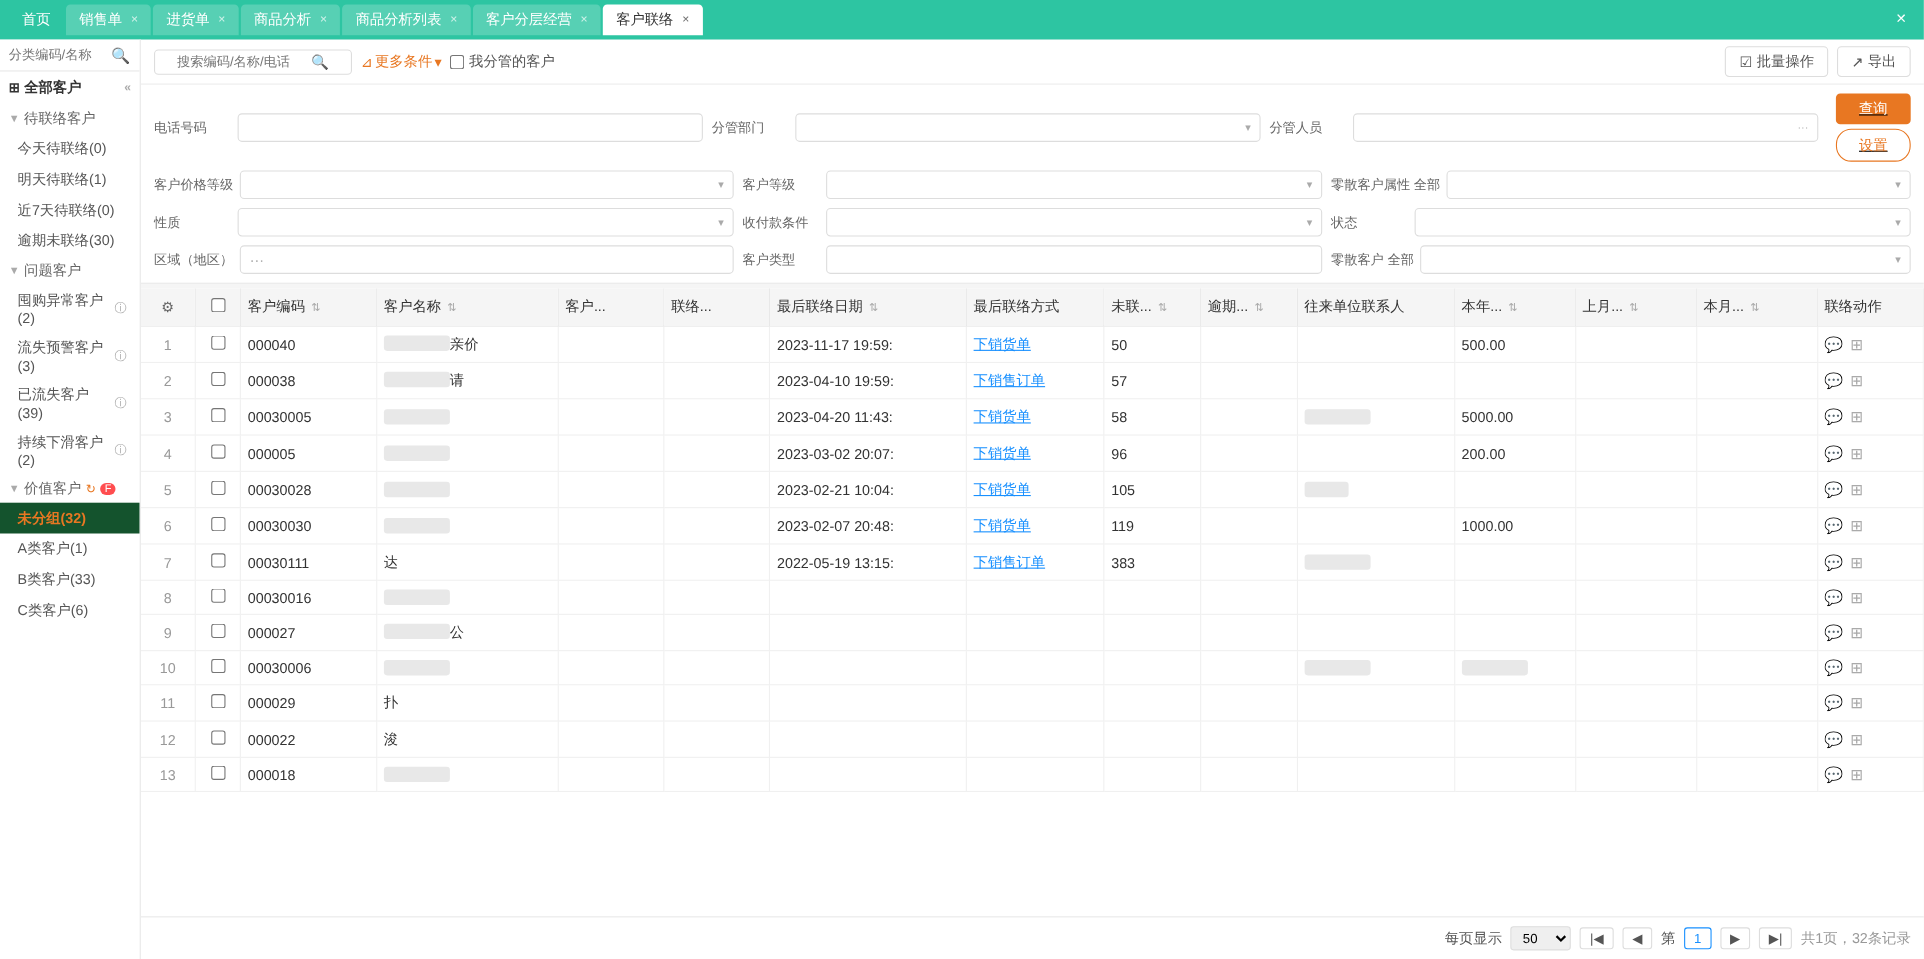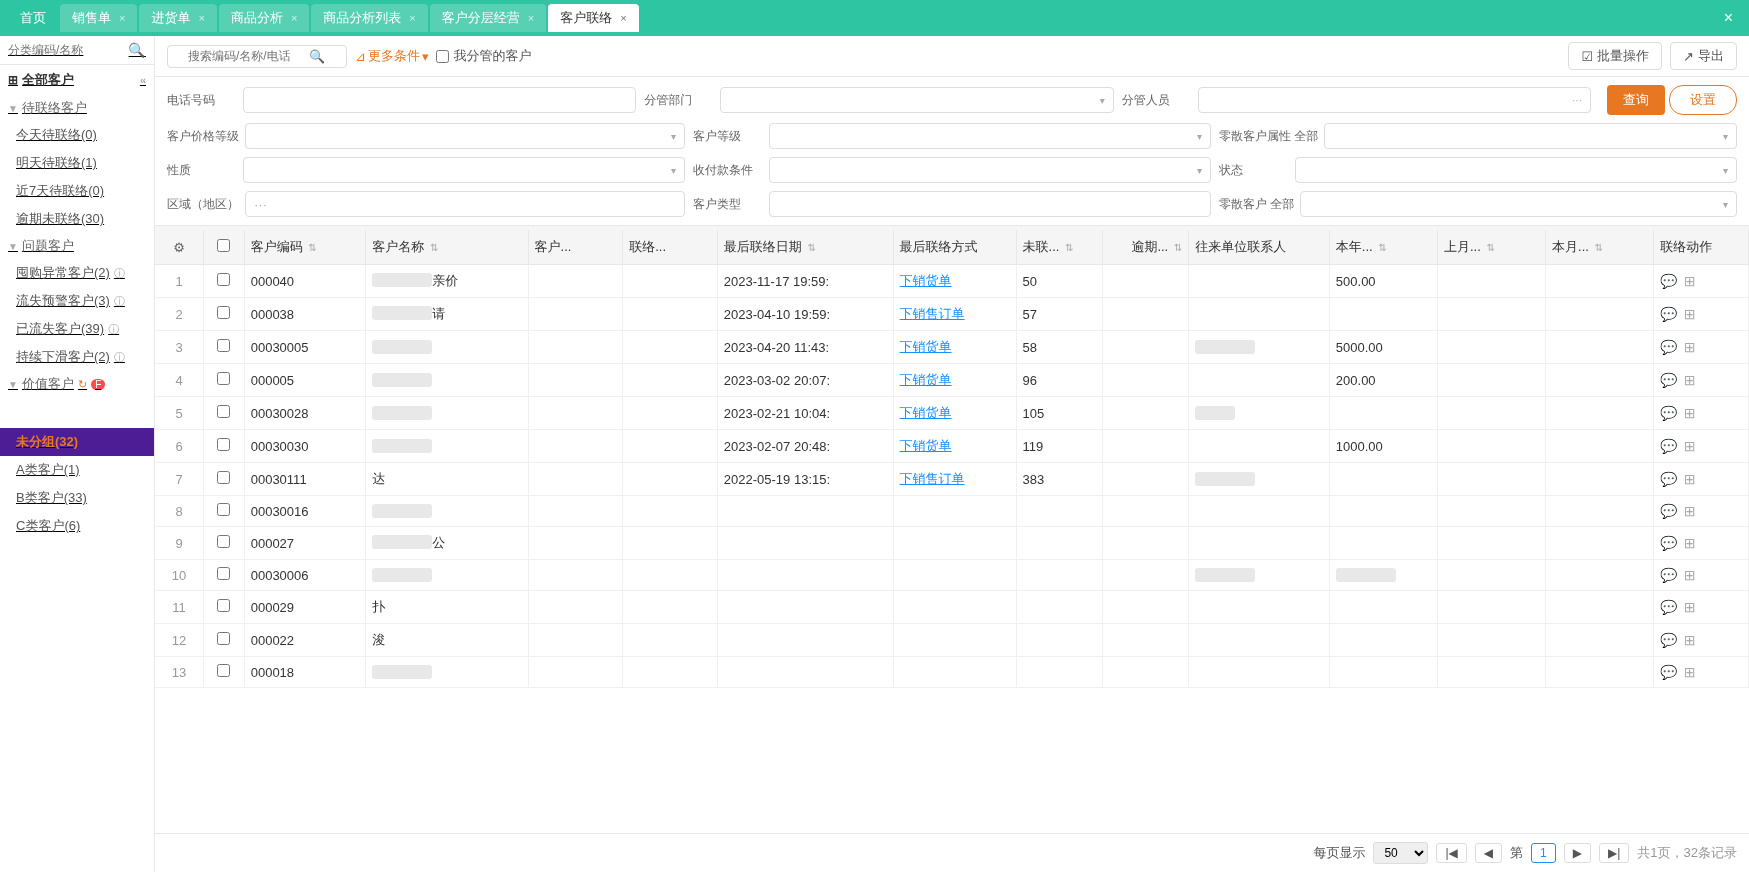--- a/index.html
+++ b/index.html
@@ -32,26 +32,25 @@
     .nav-tab:not(.home):not(.active) { background: rgba(255,255,255,0.2); }
 
     
     .main-layout {
       display: flex;
       height: calc(100vh - 36px);
     }
 
     
     .sidebar {
-      width: 155px;
+      width: 128px;
       background: white;
       border-right: 1px solid #e8e8e8;
       overflow-y: auto;
       flex-shrink: 0;
-      text-decoration: underline;
     }
     .sidebar-search {
       display: flex;
       align-items: center;
       padding: 6px 8px;
       border-bottom: 1px solid #e8e8e8;
       gap: 4px;
     }
     .sidebar-search input {
       border: none;
@@ -82,21 +81,21 @@
     .sidebar-group-label .arrow { font-size: 10px; color: #aaa; }
     .sidebar-item {
       padding: 5px 12px 5px 16px;
       color: #555;
       font-size: 12px;
       cursor: pointer;
       display: flex;
       align-items: center;
       gap: 4px;
     }
-    .sidebar-item.active { background: #4c1d95; color: #e87722; font-weight: bold; margin-top: 31px; }
+    .sidebar-item.active { background: #14532d; color: #e87722; font-weight: bold; }
 
     
     .content {
       flex: 1;
       display: flex;
       flex-direction: column;
       overflow: hidden;
     }
 
     
@@ -242,21 +241,21 @@
     }
     .col-num { width: 36px; text-align: center; color: #999; }
     .col-check { width: 30px; text-align: center; }
     .col-code { width: 90px; }
     .col-name { width: 120px; }
     .col-type { width: 70px; }
     .col-contact { width: 70px; }
     .col-last-date { width: 130px; }
     .col-last-method { width: 90px; }
     .col-no-contact { width: 60px; }
-    .col-overdue { width: 60px; text-align: right; }
+    .col-overdue { width: 60px; }
     .col-person { width: 100px; }
     .col-thisyear { width: 80px; }
     .col-lastmonth { width: 80px; }
     .col-thismonth { width: 80px; }
     .col-action { width: 70px; }
 
     .link { color: #1890ff; cursor: pointer; text-decoration: underline; }
     .blurred { color: #ccc; background: #e8e8e8; border-radius: 3px; display: inline-block; min-width: 60px; height: 14px; }
 
     
@@ -470,21 +469,21 @@
               <span class="arrow">▾</span>
           </div>
         </div>
         <div class="filter-field">
           <span class="filter-label">分管人员</span>
           <div class="filter-input">
             <span></span>
               <span class="arrow dots">···</span>
           </div>
         </div>
-        <div style="display:flex;flex-direction:row;gap:4px;margin-left:8px;">
+        <div style="display:flex;flex-direction:column;gap:4px;margin-left:8px;text-decoration:underline;">
           <button class="btn-query">查询</button>
           <button class="btn-reset">设置</button>
         </div>
       </div>
 
       <div class="filter-row">
         <div class="filter-field">
           <span class="filter-label">客户价格等级</span>
           <div class="filter-input">
             <span></span>

